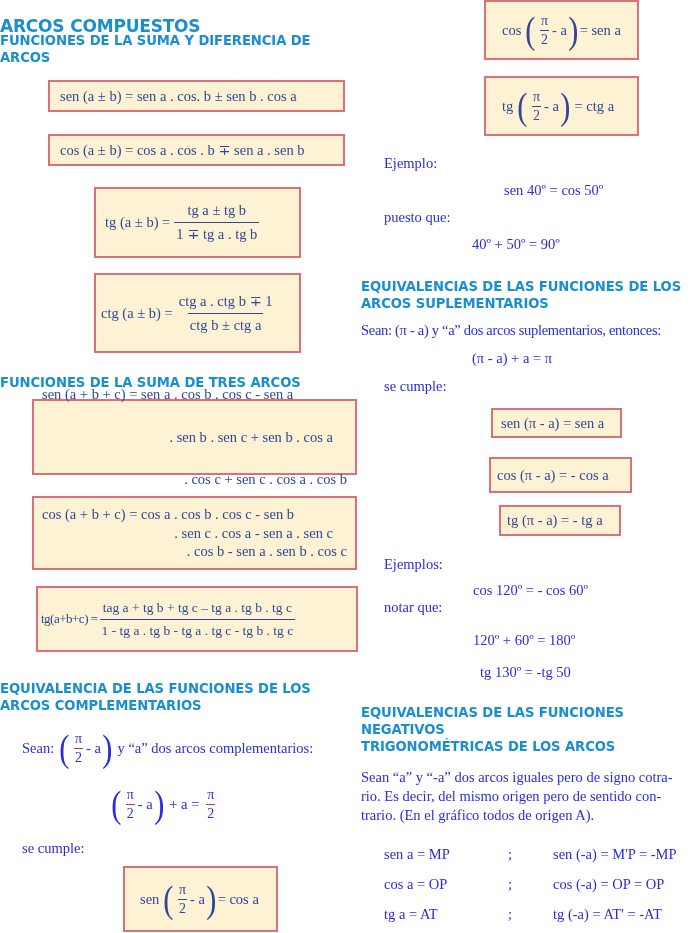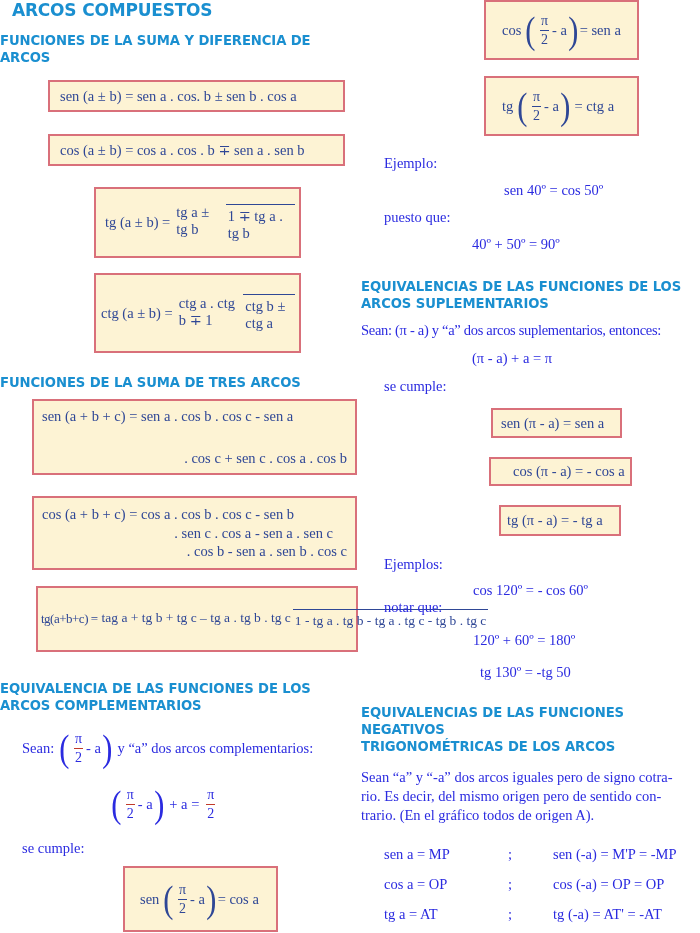--- a/index.html
+++ b/index.html
@@ -4,33 +4,33 @@
 <style>
   html,body{margin:0;padding:0;}
   body{width:700px;height:933px;background:#ffffff;position:relative;overflow:hidden;
        font-family:"Liberation Serif","DejaVu Serif",serif;color:#3a4fa0;}
   .abs{position:absolute;}
   .h1{font-family:"DejaVu Sans","Liberation Sans",sans-serif;font-weight:bold;color:#1a8fd0;font-size:17px;letter-spacing:-0.2px;}
   .h2{font-family:"DejaVu Sans","Liberation Sans",sans-serif;font-weight:bold;color:#1a8fd0;font-size:13.2px;line-height:17px;letter-spacing:-0.1px;}
   .box{position:absolute;background:#fdf3d4;border:2px solid #d9707a;box-sizing:border-box;
        color:#2f4796;font-size:14.5px;display:flex;align-items:center;margin-left:28px;}
   .txt{position:absolute;color:#2b2be0;font-size:14.5px;white-space:nowrap;}
-  .frac{display:inline-flex;align-items:center;vertical-align:middle;margin:0 4px;}
+  .frac{display:inline-flex;flex-direction:column;align-items:center;vertical-align:middle;margin:0 4px;}
   .frac .num{padding:0 2px 3px 2px;}
   .frac .den{border-top:1.3px solid #2f4796;padding:3px 2px 0 2px;}
   .pfrac{display:inline-flex;flex-direction:column;align-items:center;vertical-align:middle;margin:0 3px;font-size:14px;line-height:16px;}
   .pfrac .num{padding:0 1px 1px 1px;}
   .pfrac .den{border-top:1.2px solid #c0392b;padding:1px 1px 0 1px;}
   .paren{font-size:38px;line-height:38px;vertical-align:middle;font-weight:300;transform:scaleX(0.8);display:inline-block;}
   .line{white-space:nowrap;}
 </style>
 </head>
 <body>
 
-<div class="abs h1" style="left:0;top:0;padding-left:12px;">ARCOS COMPUESTOS</div>
+<div class="abs h1" style="left:0;top:16px;">ARCOS COMPUESTOS</div>
 
 <div class="abs h2" style="left:0;top:32px;">
   <div>FUNCIONES DE LA SUMA Y DIFERENCIA DE</div>
   <div>ARCOS</div>
 </div>
 
 <div class="box" style="left:20px;top:80px;width:297px;height:32px;padding-left:10px;">
   <span class="line">sen (a ± b) = sen a . cos. b  ± sen b . cos a</span>
 </div>
 
@@ -51,20 +51,21 @@
   <span class="frac">
     <span class="num">ctg a . ctg b ∓ 1</span>
     <span class="den">ctg b  ± ctg a</span>
   </span>
 </div>
 
 <div class="abs h2" style="left:0;top:374px;">FUNCIONES DE LA SUMA DE TRES ARCOS</div>
 
 <div class="box" style="left:4px;top:399px;width:325px;height:76px;padding:0 8px;flex-direction:column;align-items:flex-end;justify-content:center;line-height:18.5px;gap:24px;">
   <div class="line" style="align-self:flex-start;">sen (a + b + c) = sen a . cos b . cos c - sen a</div>
+  <div class="line" style="margin-right:14px;">. sen b . sen c + sen b . cos a</div>
   <div class="line">. cos c + sen c . cos a . cos b</div>
 </div>
 
 <div class="box" style="left:4px;top:496px;width:325px;height:74px;padding:0 8px;flex-direction:column;align-items:flex-end;justify-content:center;line-height:18.5px;">
   <div class="line" style="align-self:flex-start;">cos (a + b + c) = cos a . cos b . cos c - sen b</div>
   <div class="line" style="margin-right:14px;">. sen c . cos a - sen a . sen c</div>
   <div class="line">. cos b - sen a . sen b . cos c</div>
 </div>
 
 <div class="box" style="left:8px;top:586px;width:322px;height:66px;padding-left:3px;font-size:13.5px;">
@@ -155,21 +156,21 @@
   <div>ARCOS SUPLEMENTARIOS</div>
 </div>
 
 <div class="txt" style="left:361px;top:322px;letter-spacing:-0.3px;">Sean: (π - a) y “a” dos arcos suplementarios, entonces:</div>
 <div class="txt" style="left:472px;top:350px;">(π - a) + a = π</div>
 <div class="txt" style="left:384px;top:378px;">se cumple:</div>
 
 <div class="box" style="left:463px;top:408px;width:131px;height:30px;padding-left:8px;">
   <span class="line">sen (π - a) = sen a</span>
 </div>
-<div class="box" style="left:461px;top:457px;width:143px;height:29px;padding-left:22px;">
+<div class="box" style="left:461px;top:457px;width:143px;height:36px;padding-left:6px;">
   <span class="line">cos (π - a) = - cos a</span>
 </div>
 <div class="box" style="left:471px;top:505px;width:122px;height:31px;padding-left:6px;">
   <span class="line">tg (π - a) = - tg a</span>
 </div>
 
 <div class="txt" style="left:384px;top:556px;">Ejemplos:</div>
 <div class="txt" style="left:473px;top:582px;">cos 120º = - cos 60º</div>
 <div class="txt" style="left:384px;top:599px;">notar que:</div>
 <div class="txt" style="left:473px;top:632px;">120º + 60º = 180º</div>

